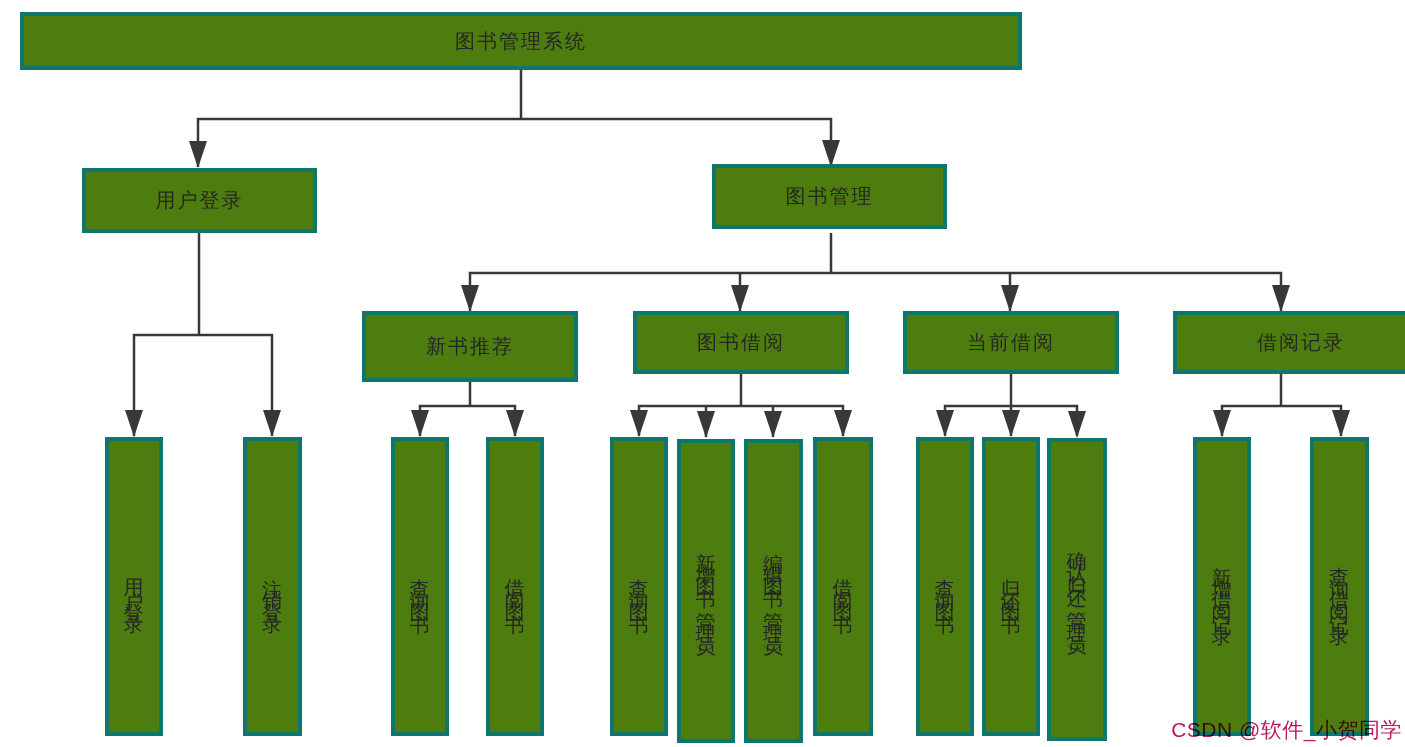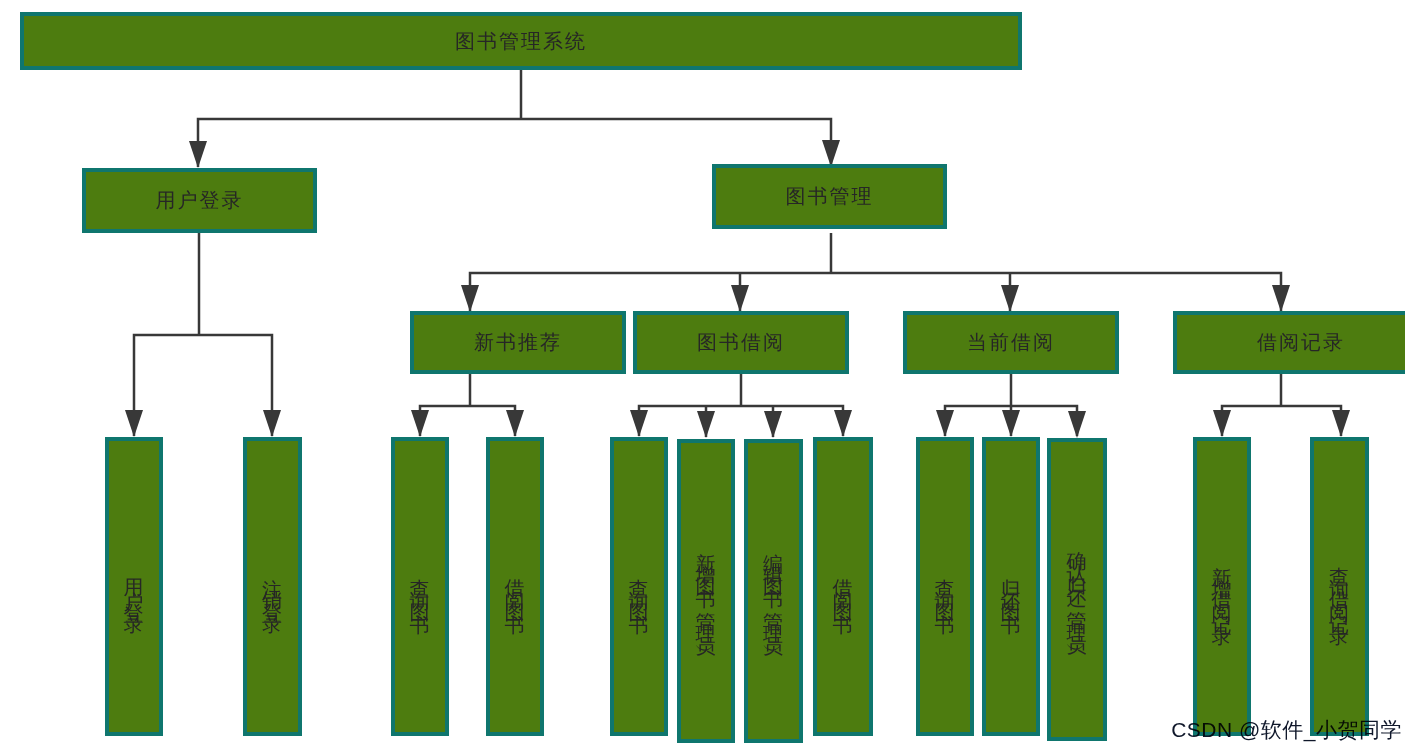--- a/index.html
+++ b/index.html
@@ -15,21 +15,21 @@
   }
   .leaf{
     letter-spacing:0;
   }
   .leaf .vtext{
     writing-mode:vertical-rl;text-orientation:mixed;
     font-size:20px;letter-spacing:12px;line-height:1;
   }
   #watermark{
     position:absolute;right:3px;bottom:3px;font-size:21px;letter-spacing:0.5px;
-    color:#0f172a;mix-blend-mode:multiply;z-index:5;font-weight:400;
+    color:#be185d;mix-blend-mode:multiply;z-index:5;font-weight:400;
   }
 </style>
 </head>
 <body>
 
 <div id="canvas">
 
   <svg id="connectors" viewBox="0 0 1405 747" xmlns="http://www.w3.org/2000/svg">
     <g stroke="#383838" stroke-width="2.5" fill="none">
 
@@ -68,21 +68,21 @@
       <polygon points="1213,410 1231,410 1222,437"></polygon>
       <polygon points="1332,410 1350,410 1341,437"></polygon>
     </g>
   </svg>
 
   <div class="node" style="left:20px;top:12px;width:1002px;height:58px;">图书管理系统</div>
 
   <div class="node" style="left:82px;top:168px;width:235px;height:65px;">用户登录</div>
   <div class="node" style="left:712px;top:164px;width:235px;height:65px;">图书管理</div>
 
-  <div class="node" style="left:362px;top:311px;width:216px;height:63px;margin-left:48px;">新书推荐</div>
+  <div class="node" style="left:362px;top:311px;width:216px;height:71px;">新书推荐</div>
   <div class="node" style="left:903px;top:311px;width:216px;height:63px;">当前借阅</div>
   <div class="node" style="left:633px;top:311px;width:216px;height:63px;">图书借阅</div>
   <div class="node" style="left:1173px;top:311px;width:256px;height:63px;">借阅记录</div>
 
   <div class="node leaf" style="left:105px;top:437px;width:58px;height:299px;">
     <span class="vtext">用户登录</span>
   </div>
   <div class="node leaf" style="left:243px;top:437px;width:59px;height:299px;">
     <span class="vtext">注销登录</span>
   </div>

